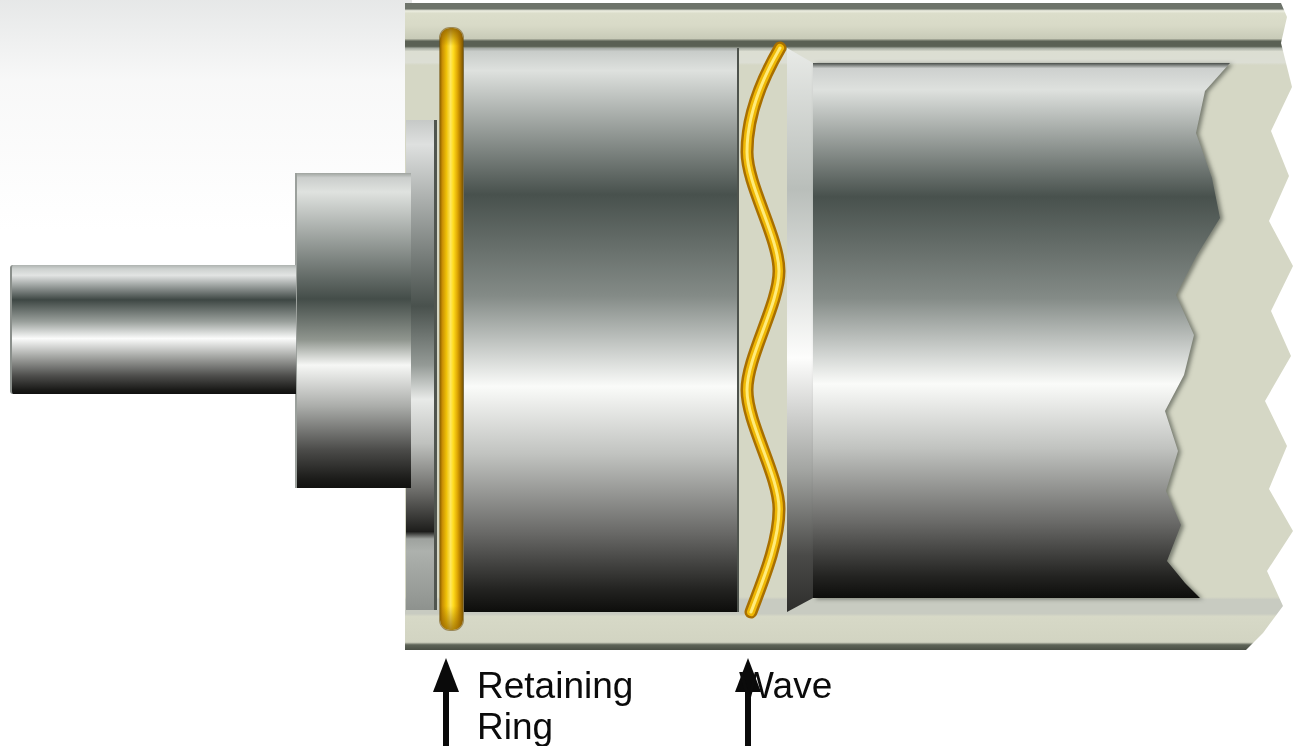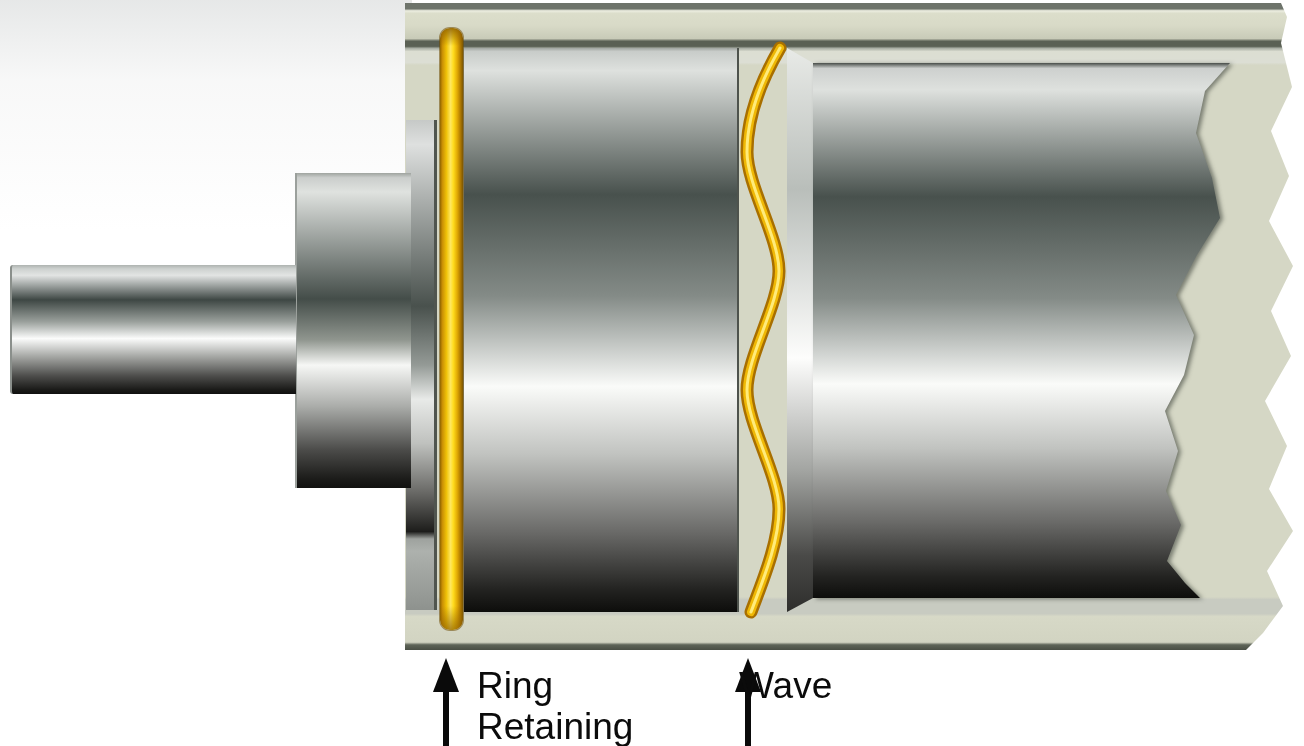--- a/index.html
+++ b/index.html
@@ -142,22 +142,22 @@
   <div class="cylinder-right-edge"></div>
   <div class="cylinder-right-wrap">
     <div class="cylinder-right"></div>
   </div>
 
   <div class="retaining-ring"></div>
 
   <div class="arrow-head" style="left:433px;top:658px;"></div>
   <div class="arrow-stem" style="left:443px;top:690px;"></div>
   <div class="callout" style="left:477px;top:665px;">
+    <div style="position:static;">Retaining</div>
     <div style="position:static;">Ring</div>
-    <div style="position:static;">Retaining</div>
   </div>
 
   <div class="arrow-head" style="left:735px;top:658px;"></div>
   <div class="arrow-stem" style="left:745px;top:690px;"></div>
   <div class="callout" style="left:739px;top:665px;text-align:center;">
     <div style="position:static;">Wave</div>
   </div>
 
 </div>
 

